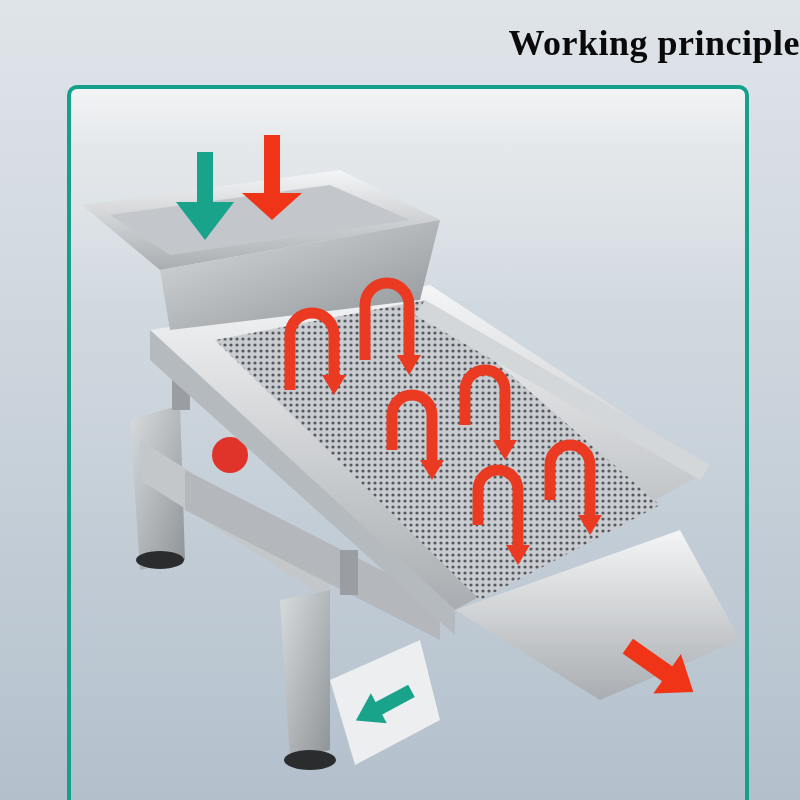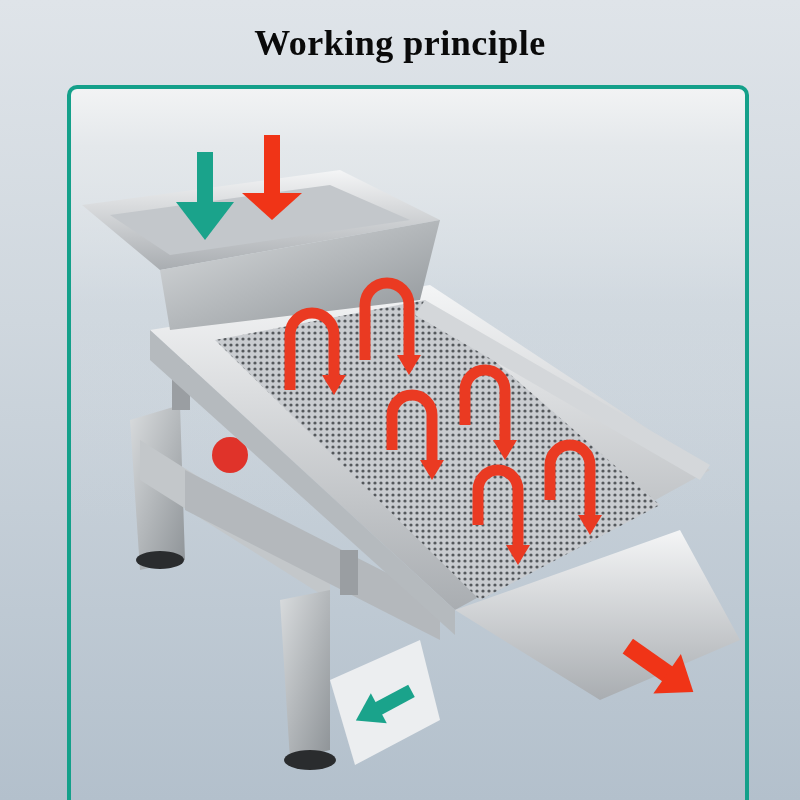--- a/index.html
+++ b/index.html
@@ -1,19 +1,19 @@
 <!DOCTYPE html>
 <html><head>
 <meta charset="utf-8">
 <style>
   html,body{margin:0;padding:0;}
   body{width:800px;height:800px;overflow:hidden;position:relative;
     background:linear-gradient(180deg,#dfe4e9 0%,#cfd7de 40%,#b3c0cc 100%);
     font-family:"Liberation Serif",serif;}
-  .title{position:absolute;top:22px;left:0;width:800px;text-align:center;
+  .title{position:absolute;top:22px;left:0;width:800px;text-align:right;
     font-weight:bold;font-size:36px;color:#0a0a0a;letter-spacing:0.5px;}
   .frame{position:absolute;left:67px;top:85px;width:674px;height:720px;
     border:4px solid #14a08a;border-bottom:none;border-radius:10px 10px 0 0;
     background:linear-gradient(180deg,#f2f3f4 0%,#e4e8eb 8%,rgba(210,218,225,0.4) 30%,rgba(190,200,210,0) 60%);}
   svg.scene{position:absolute;left:0;top:0;}
 </style>
 </head>
 <body>
 
 <div class="title">Working principle</div>

